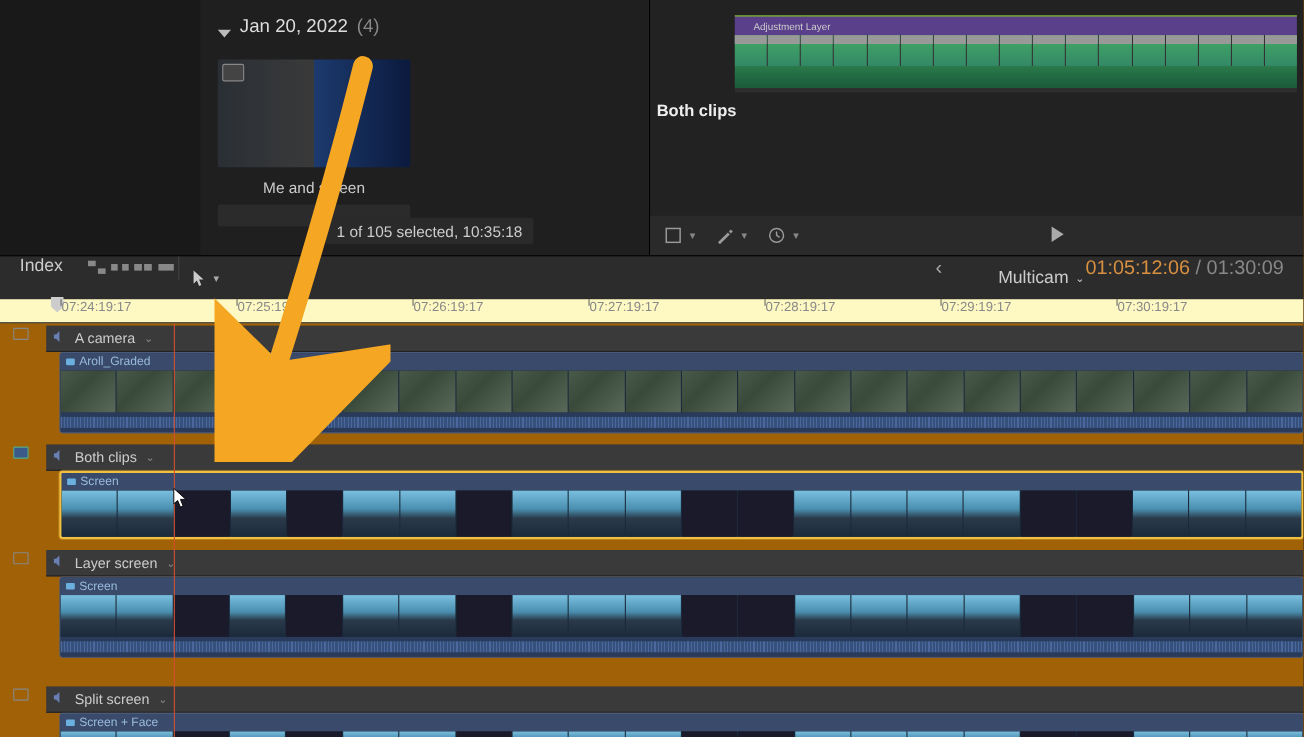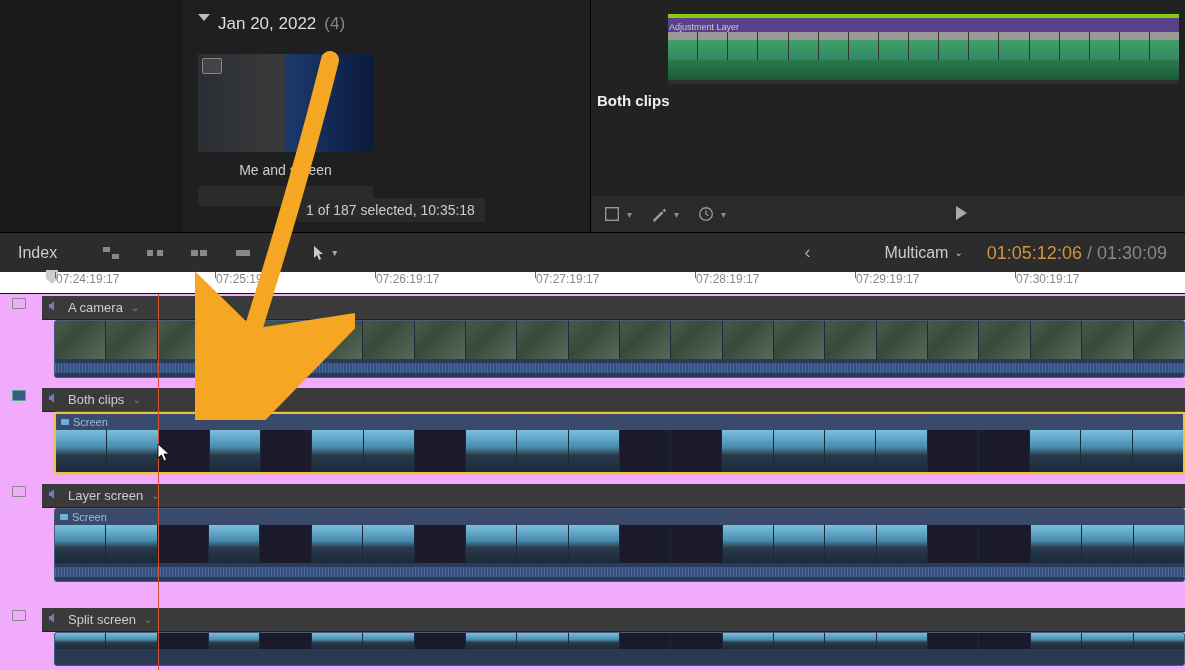--- a/index.html
+++ b/index.html
@@ -30,21 +30,21 @@
       position: absolute;
       left: 0; top: 0; bottom: 0;
       width: 182px;
       background: #191919;
     }
     .date-group {
       position: absolute;
       top: 14px;
       left: 198px;
       display: flex;
-      align-items: flex-start;
+      align-items: flex-end;
       gap: 8px;
       color: #ddd;
       font-size: 17px;
     }
     .date-group .count {
       color: #888;
     }
     .triangle-down {
       display: inline-block;
       width: 0; height: 0;
@@ -107,23 +107,23 @@
     }
     .preview-clips {
       position: absolute;
       top: 14px; left: 77px; right: 6px;
       height: 70px;
       background: #2e2e2e;
     }
     .adj-layer {
       height: 18px;
       background: #5a3f8a;
-      border-top: 4px solid #84cc16;
+      border-top: 1px solid #84cc16;
       font-size: 9px;
-      padding-left: 1px;
+      padding-left: 17px;
       color: #ccc;
       line-height: 18px;
     }
     .preview-thumbs {
       height: 28px;
       display: flex;
       gap: 1px;
       background: #333;
     }
     .preview-thumbs div {
@@ -194,23 +194,22 @@
       bottom: 12px;
       width: 0; height: 0;
       border-top: 7px solid transparent;
       border-bottom: 7px solid transparent;
       border-left: 11px solid #aaa;
     }
     .timeline-toolbar {
       height: 40px;
       background: #2c2c2c;
       display: flex;
-      align-items: center;
       padding: 0 18px;
-      gap: 24px;
+      gap: 1px;
       border-top: 1px solid #000;
       position: relative;
     }
     .index-btn {
       font-size: 16px;
       color: #ccc;
       margin-right: 20px;
     }
     .tl-icon {
       width: 20px; height: 20px;
@@ -242,21 +241,21 @@
       gap: 6px;
     }
     .duration {
       font-family: monospace;
       font-size: 18px;
     }
     .duration .cur { color: #d89040; }
     .duration .total { color: #888; }
     .ruler {
       height: 22px;
-      background: #ffffff;
+      background: #fef9c3;
       position: relative;
       border-bottom: 1px solid #111;
       padding-left: 38px;
     }
     .ruler-tick {
       position: absolute;
       top: 0;
       font-size: 12px;
       color: #888;
       height: 100%;
@@ -272,21 +271,21 @@
     }
     .playhead-marker {
       position: absolute;
       top: -2px;
       width: 12px;
       height: 14px;
       background: #ccc;
       clip-path: polygon(0 0, 100% 0, 100% 60%, 50% 100%, 0 60%);
     }
     .timeline-body {
-      background: #f0abfc;
+      background: #a16207;
       position: relative;
       height: 376px;
       overflow: hidden;
     }
     .angle-row {
       position: relative;
       margin-left: 42px;
     }
     .angle-header {
       height: 24px;
@@ -404,21 +403,21 @@
     <div class="date-group">
       <span class="triangle-down"></span>
       <span>Jan 20, 2022</span>
       <span class="count">(4)</span>
     </div>
     <div class="clip-thumb">
       <div class="thumb-img"></div>
       <div class="thumb-label">Me and screen</div>
     </div>
     <div class="second-thumb"></div>
-    <div class="browser-status">1 of 187 selected, 10:35:18</div>
+    <div class="browser-status">1 of 105 selected, 10:35:18</div>
   </div>
 
   <div class="preview-panel">
     <div class="preview-clips">
       <div class="adj-layer">Adjustment Layer</div>
       <div class="preview-thumbs">
         <div></div>
           <div></div>
           <div></div>
           <div></div>
@@ -526,20 +525,26 @@
           <div class="monitor-ic" style="border-color:#888;background:transparent"></div>
         </div>
         <div class="angle-header">
           <span class="speaker-ic"><svg viewBox="0 0 12 12">
               <path d="M1 4 L3 4 L6 1 L6 11 L3 8 L1 8 Z"></path>
             </svg></span>
           <span>A camera</span>
           <span style="font-size:10px;color:#888">⌄</span>
         </div>
         <div class="angle-clip" style="margin-left: 12px;">
+          <div class="clip-label">
+            <svg viewBox="0 0 10 10">
+              <rect x="1" y="2" width="8" height="6" rx="1"></rect>
+            </svg>
+            <span>Aroll_Graded</span>
+          </div>
           <div class="filmstrip">
             <div class="frame cam"></div>
             <div class="frame cam"></div>
             <div class="frame cam"></div>
             <div class="frame cam"></div>
             <div class="frame cam"></div>
             <div class="frame cam"></div>
             <div class="frame cam"></div>
             <div class="frame cam"></div>
             <div class="frame cam"></div>
@@ -654,20 +659,26 @@
           <div class="monitor-ic" style="border-color:#888;background:transparent"></div>
         </div>
         <div class="angle-header">
           <span class="speaker-ic"><svg viewBox="0 0 12 12">
               <path d="M1 4 L3 4 L6 1 L6 11 L3 8 L1 8 Z"></path>
             </svg></span>
           <span>Split screen</span>
           <span style="font-size:10px;color:#888">⌄</span>
         </div>
         <div class="angle-clip" style="margin-left: 12px; height: 34px;">
+          <div class="clip-label">
+            <svg viewBox="0 0 10 10">
+              <rect x="1" y="2" width="8" height="6" rx="1"></rect>
+            </svg>
+            <span>Screen + Face</span>
+          </div>
           <div class="filmstrip" style="height: 16px;">
             <div class="frame screen"></div>
             <div class="frame screen"></div>
             <div class="frame dark"></div>
             <div class="frame screen"></div>
             <div class="frame dark"></div>
             <div class="frame screen"></div>
             <div class="frame screen"></div>
             <div class="frame dark"></div>
             <div class="frame screen"></div>

